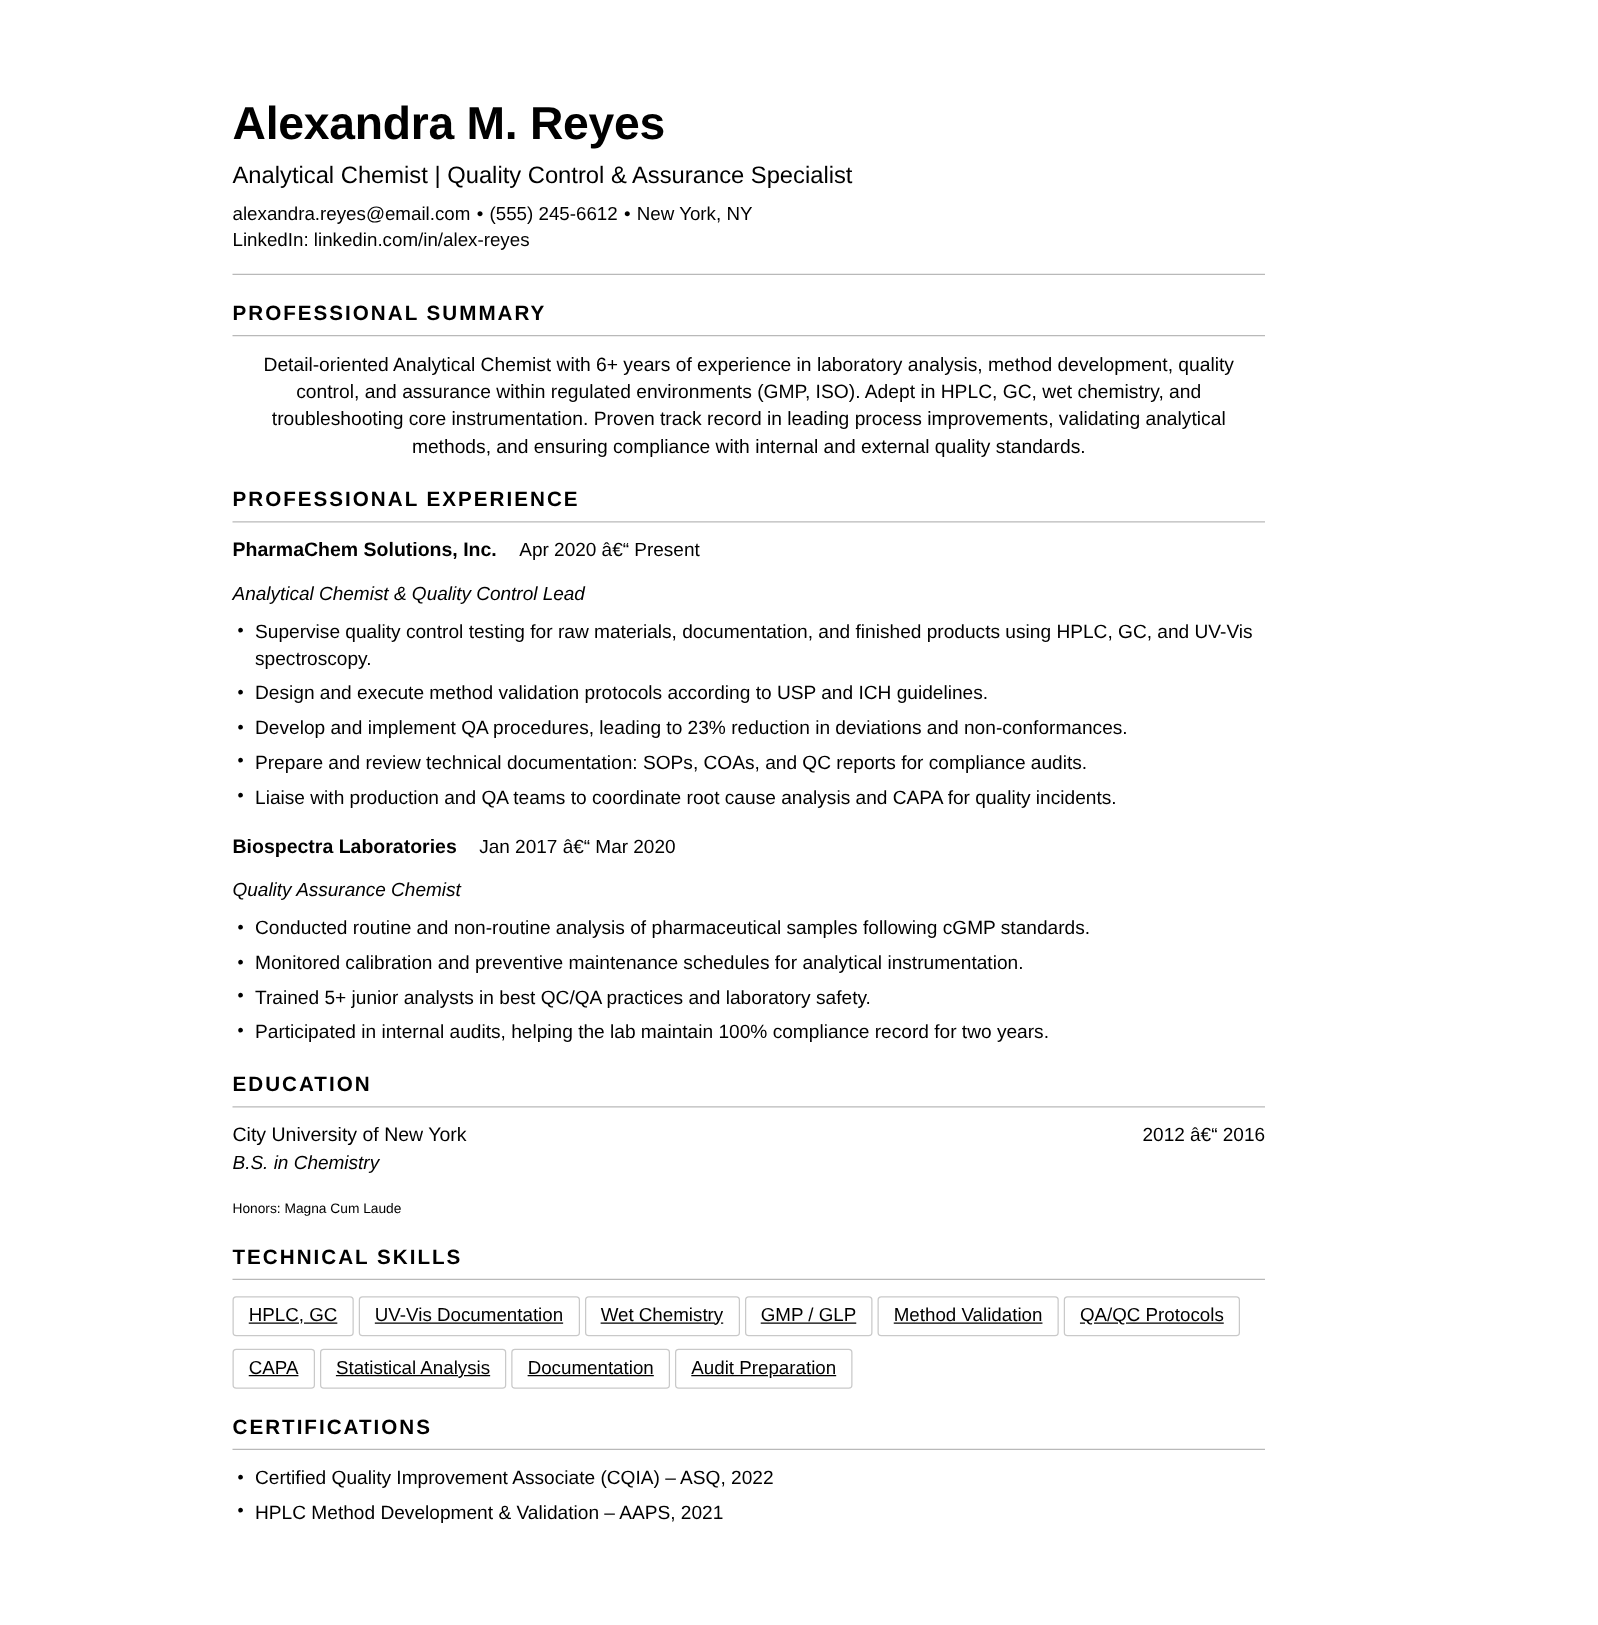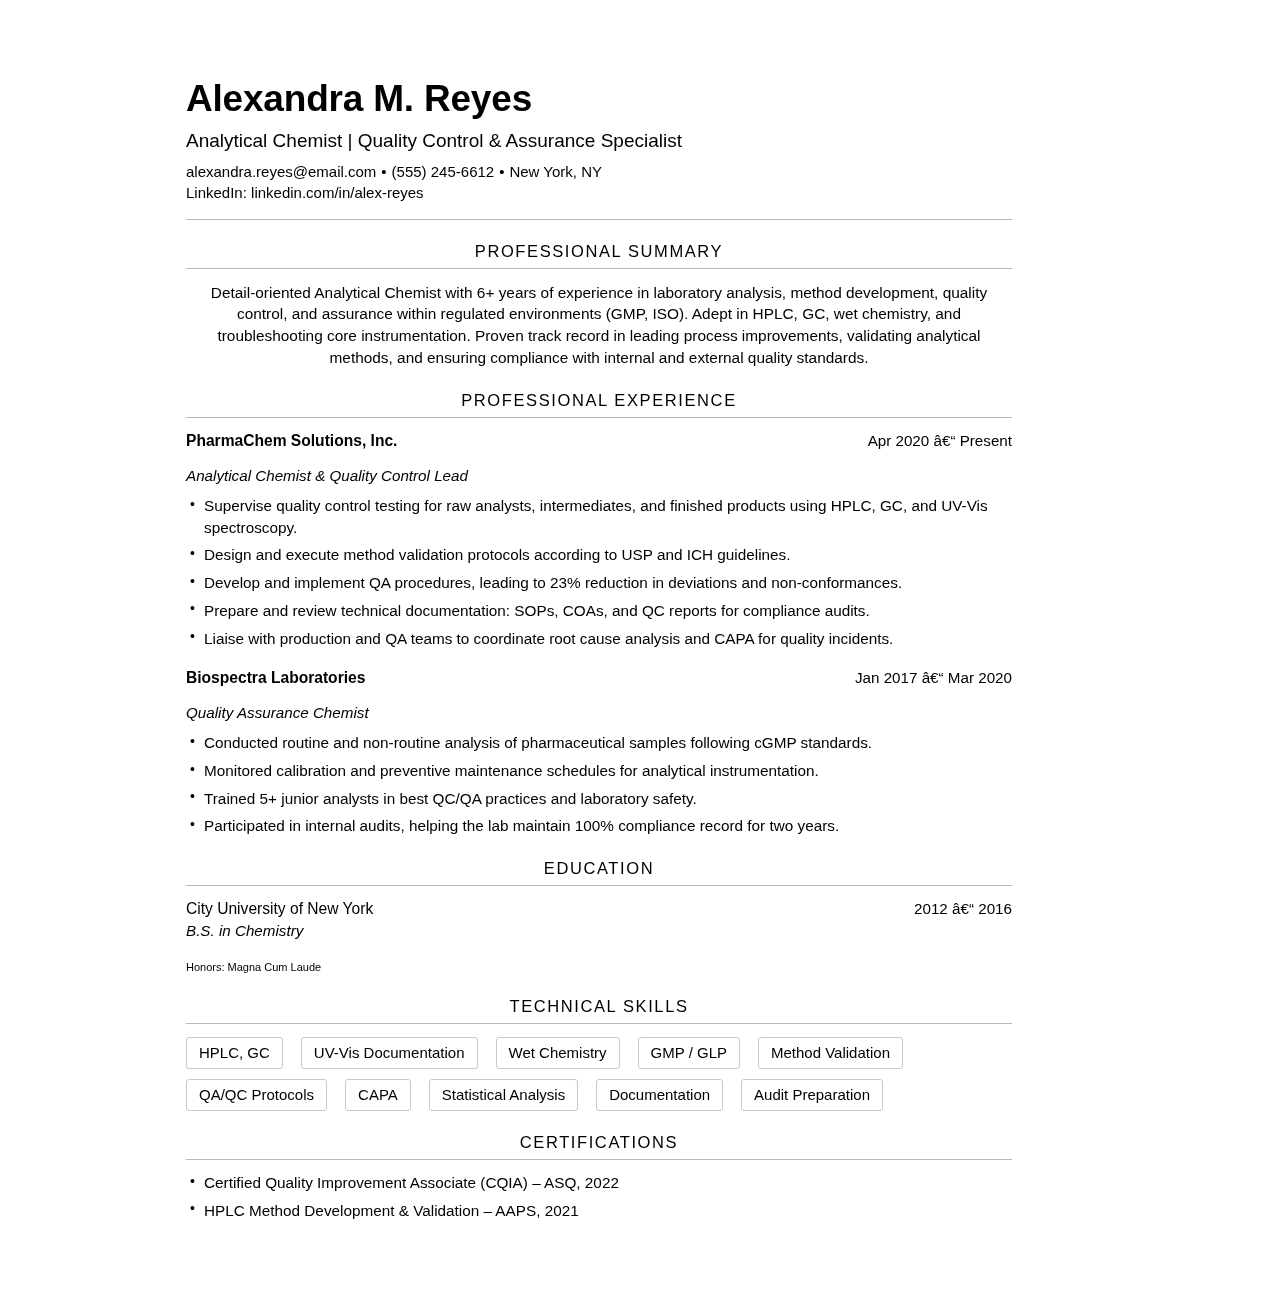--- a/index.html
+++ b/index.html
@@ -48,46 +48,45 @@
     border-top: 1px solid #b9b9b9;
     margin: 15px 0 0 0;
   }
 
   
   .section {
     margin-top: 22px;
   }
   .section-title {
     font-size: 16.5px;
-    font-weight: normal;
+    font-weight: bold;
     letter-spacing: 1.6px;
     text-transform: uppercase;
     margin: 0 0 7px 0;
-    text-align: center;
   }
   .section-rule {
     border: 0;
     border-top: 1px solid #b9b9b9;
     margin: 0 0 13px 0;
   }
 
   
   .summary-text {
     font-size: 15.4px;
     line-height: 1.42;
     margin: 0;
     text-align: center;
   }
 
   
   .job { margin-bottom: 4px; }
   .job + .job { margin-top: 19px; }
   .job-head {
     display: flex;
-    justify-content: space-between;
+    justify-content: flex-start;
     align-items: baseline;
   }
   .job-company {
     font-size: 15.6px;
     font-weight: bold;
     line-height: 1.33;
   }
   .job-dates {
     font-size: 15.2px;
     line-height: 1.33;
@@ -147,22 +146,23 @@
   .edu-honors {
     font-size: 11px;
     line-height: 1.33;
     margin-top: 19px;
   }
 
   
   .skills-wrap {
     display: flex;
     flex-wrap: wrap;
-    gap: 10px 18px;
+    gap: 10px 4px;
     max-width: 845px;
+    text-decoration: underline;
   }
   .skill-chip {
     display: inline-block;
     border: 1px solid #c9c9c9;
     border-radius: 3px;
     padding: 6px 12px 7px 12px;
     font-size: 15px;
     line-height: 1.15;
     background: #ffffff;
     white-space: nowrap;
@@ -196,21 +196,21 @@
     <h2 class="section-title">Professional Experience</h2>
     <hr class="section-rule">
 
     <div class="job">
       <div class="job-head">
         <div class="job-company">PharmaChem Solutions, Inc.</div>
         <div class="job-dates">Apr 2020 â€“ Present</div>
       </div>
       <div class="job-role">Analytical Chemist &amp; Quality Control Lead</div>
       <ul class="bullets">
-        <li>Supervise quality control testing for raw analysts, intermediates, and finished products using HPLC, GC, and UV-Vis spectroscopy.</li>
+        <li>Supervise quality control testing for raw materials, documentation, and finished products using HPLC, GC, and UV-Vis spectroscopy.</li>
         <li>Design and execute method validation protocols according to USP and ICH guidelines.</li>
         <li>Develop and implement QA procedures, leading to 23% reduction in deviations and non-conformances.</li>
         <li>Prepare and review technical documentation: SOPs, COAs, and QC reports for compliance audits.</li>
         <li>Liaise with production and QA teams to coordinate root cause analysis and CAPA for quality incidents.</li>
       </ul>
     </div>
 
     <div class="job">
       <div class="job-head">
         <div class="job-company">Biospectra Laboratories</div>

